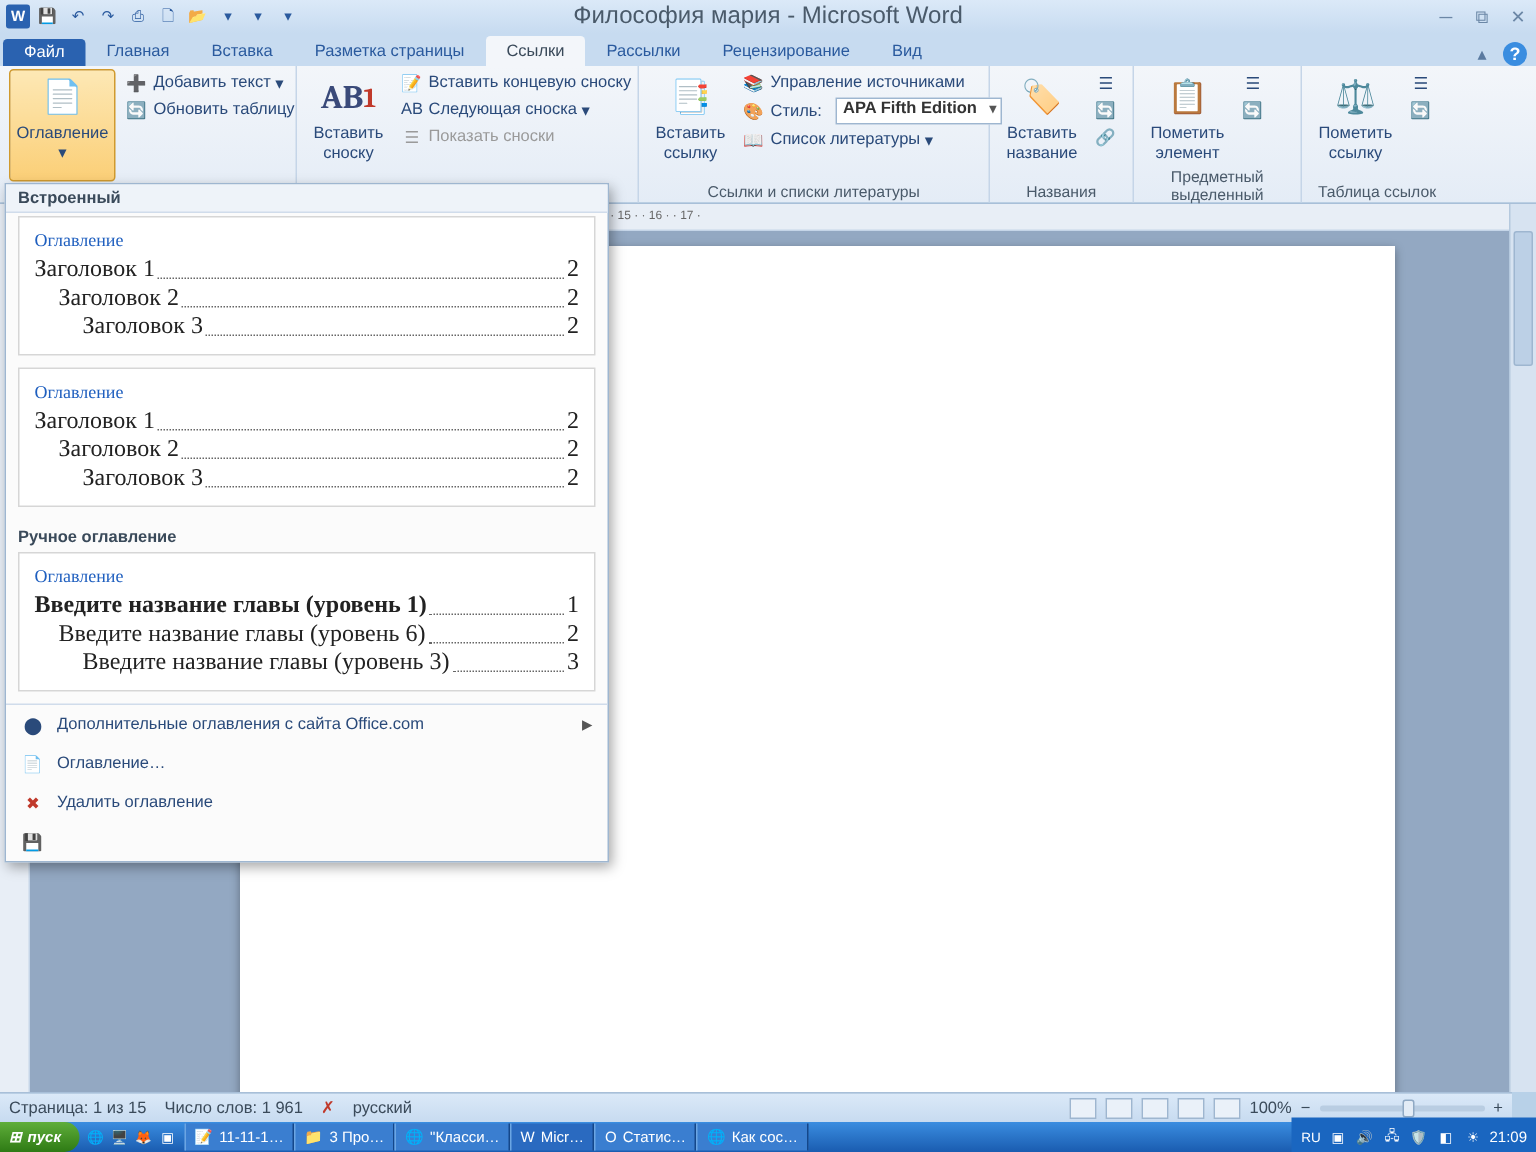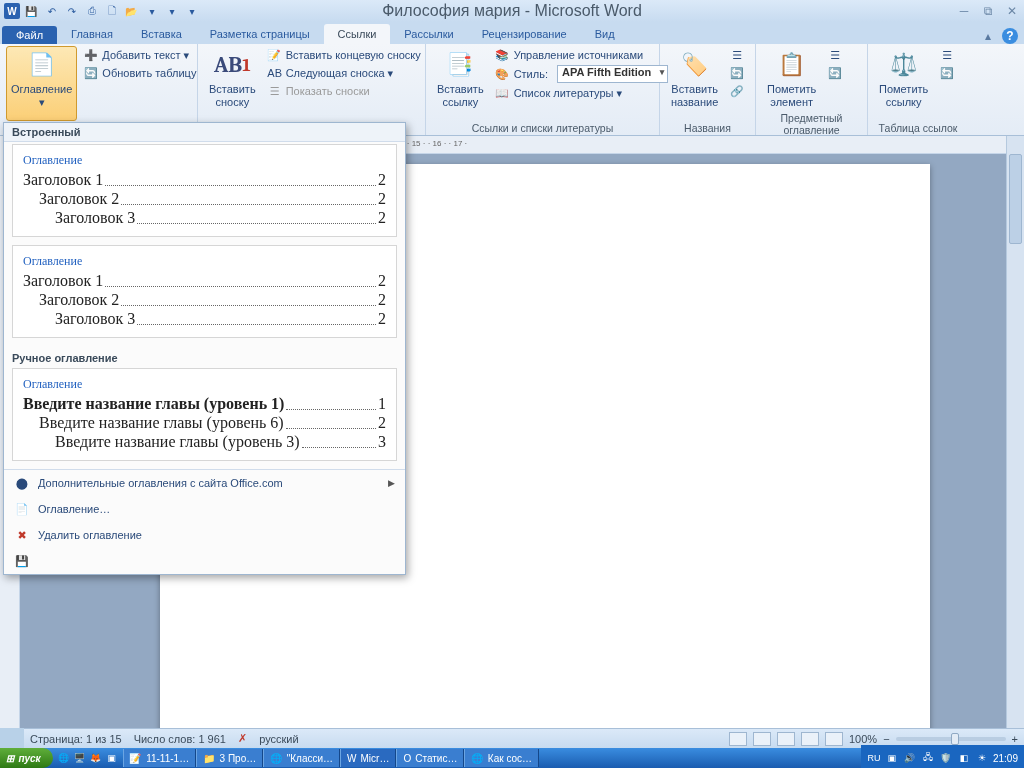--- a/index.html
+++ b/index.html
@@ -53,21 +53,21 @@
   .preview .ln .dots { flex: 1; border-bottom: 1px dotted #666; margin: 0 2px 3px 2px; }
   .preview .ln .pg { }
   .preview .l2{ padding-left:16px;} .preview .l3{padding-left:32px;}
   .preview .bold .txt{font-weight:700;}
   .gallery-ft { border-top: 1px solid #d0dceb; }
   .gallery-ft .mi { display: flex; align-items: center; gap: 8px; padding: 5px 10px; color: #2a4a7a; }
   .gallery-ft .mi.disabled { color: #9a9a9a; }
   .gallery-ft .mi .mic { width: 16px; height: 16px; display: inline-flex; align-items: center; justify-content: center; font-size: 11px; }
   .gallery-ft .mi .arrow { margin-left: auto; color: #555; font-size: 9px; }
   
-  .status { position: absolute; bottom: 20px; left: 0; right: 0; height: 20px; background: linear-gradient(#dbe9f8,#c7dbf0); border-top: 1px solid #a8bfd8; display: flex; align-items: center; padding: 0 6px; font-size: 11px; color: #3a4a5a; gap: 12px; margin-left: 24px; }
+  .status { position: absolute; bottom: 20px; left: 0; right: 16px; height: 20px; background: linear-gradient(#dbe9f8,#c7dbf0); border-top: 1px solid #a8bfd8; display: flex; align-items: center; padding: 0 6px; font-size: 11px; color: #3a4a5a; gap: 12px; }
   .status .right{margin-left:auto;display:flex;align-items:center;gap:6px;}
   .status .viewbtn{width:18px;height:14px;border:1px solid #9eb6d0;background:#eaf1f9;}
   .zoom-track{width:110px;height:4px;background:#b9cde2;position:relative;border-radius:2px;}
   .zoom-thumb{position:absolute;left:50%;top:-4px;width:8px;height:12px;background:#e3ecf6;border:1px solid #8fa9c4;border-radius:2px;}
   
   .taskbar { position: absolute; bottom: 0; left: 0; right: 0; height: 20px; background: linear-gradient(#3a8de0,#1a5cb0); display: flex; align-items: center; font-size: 10px; color: #fff; }
   .startbtn { background: linear-gradient(#5fae3a,#2e7a14); height: 20px; padding: 0 12px 0 6px; display: flex; align-items: center; gap: 4px; border-radius: 0 10px 10px 0; font-weight: 700; font-style: italic; }
   .taskbar .tb { height: 18px; padding: 0 6px; border-left: 1px solid #6ba5e3; border-right: 1px solid #14478a; display: flex; align-items: center; gap: 4px; background: #3a7ed0; max-width: 90px; overflow: hidden; white-space: nowrap; }
   .taskbar .tb.active { background: #2a6ac0; }
   .taskbar .tray { margin-left: auto; background: #1a66c0; height: 27px; padding: 0 6px; display: flex; align-items: center; gap: 4px; }
@@ -204,21 +204,21 @@
       </div>
       <div class="col">
         <div class="smallrow">
             <span class="smicon">☰</span>
           </div>
         <div class="smallrow">
             <span class="smicon">🔄</span>
           </div>
       </div>
     </div>
-    <div class="group-label">Предметный оглавление</div>
+    <div class="group-label">Предметный выделенный</div>
   </div>
 
   <div class="group" style="width:100px;border-right:none;">
     <div class="group-body">
       <div class="bigbtn">
         <div class="bigicon">⚖️</div>
         <div class="lbl" style="white-space:pre-line;">Пометить
 ссылку</div>
       </div>
       <div class="col">

